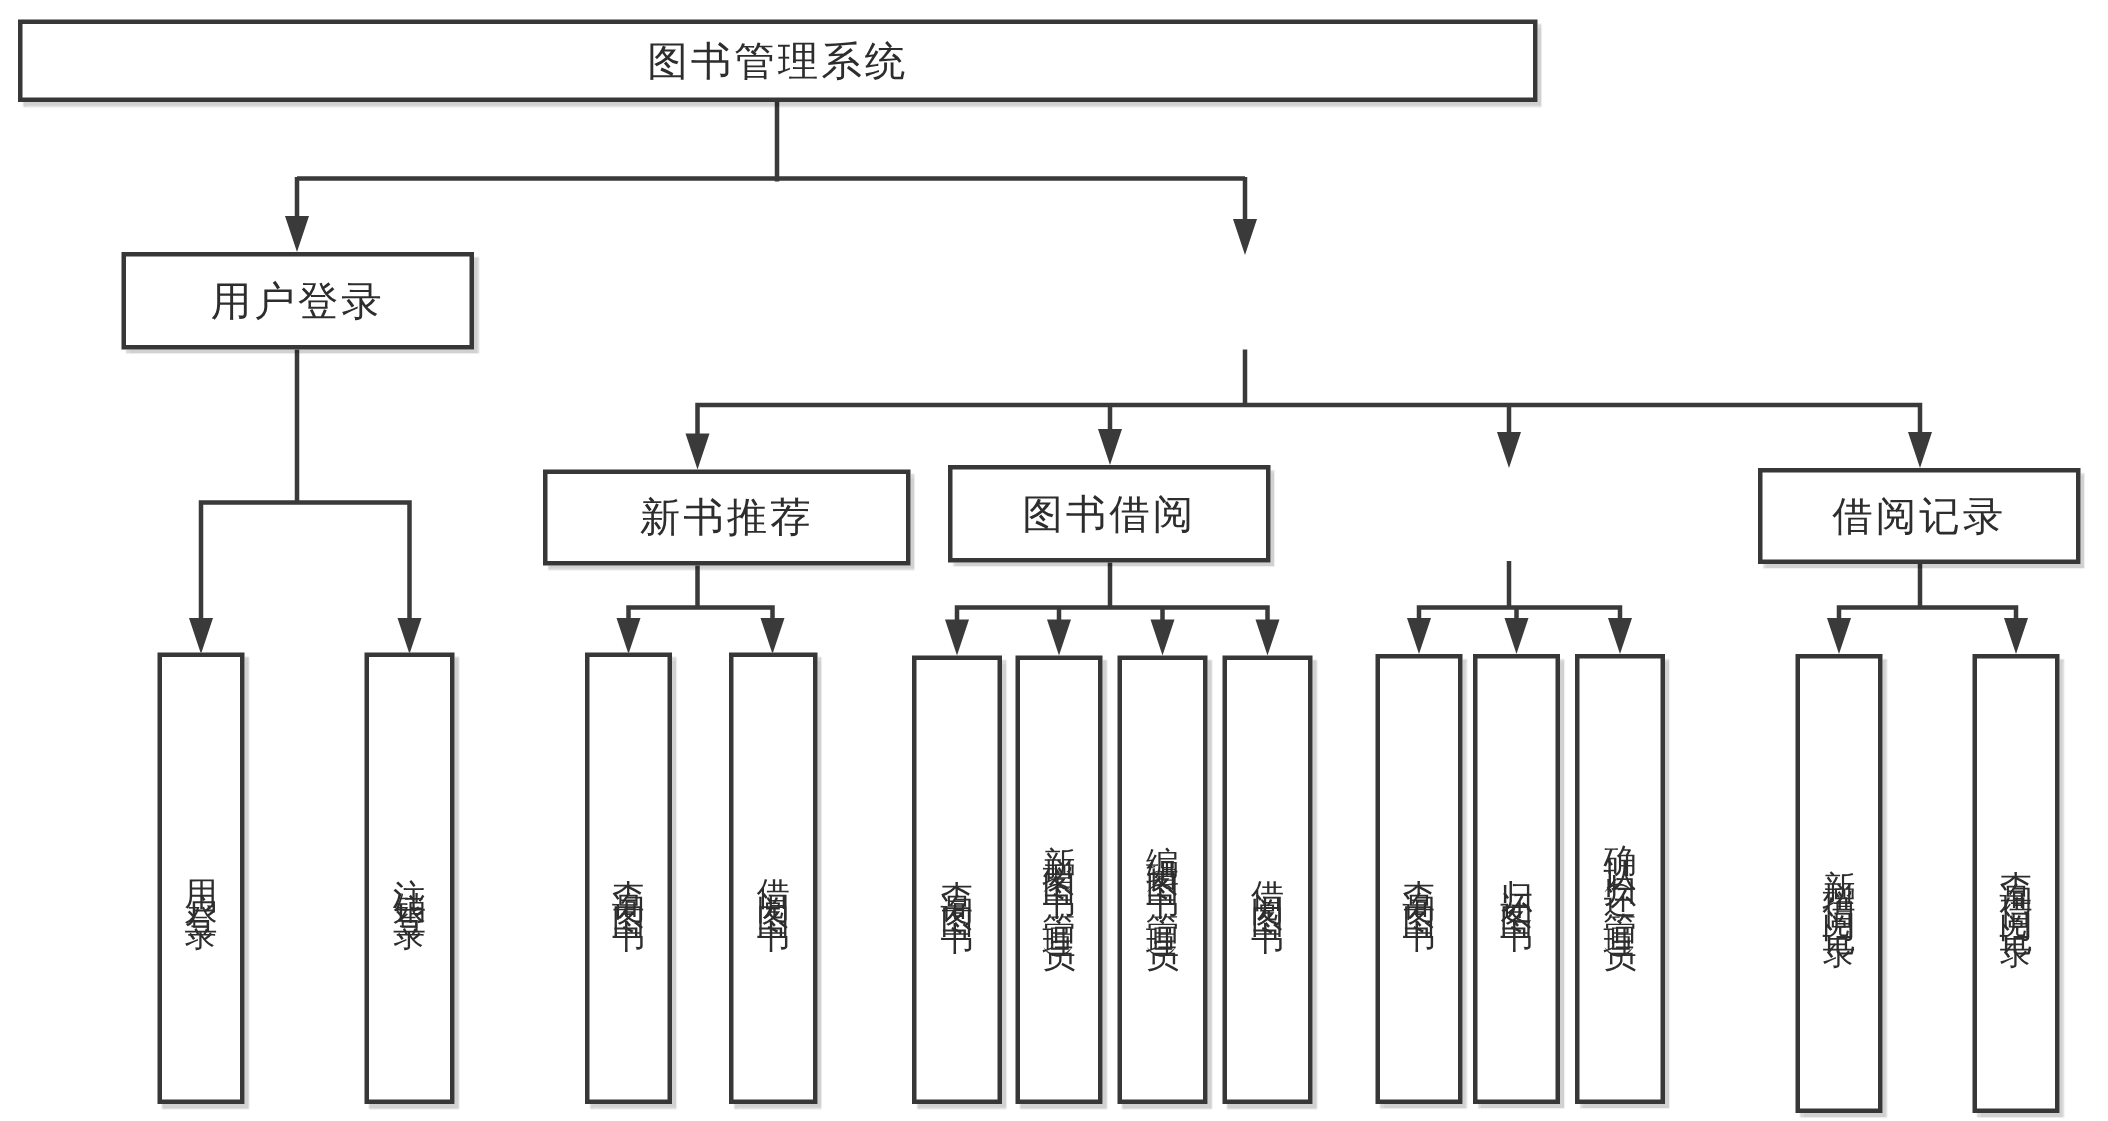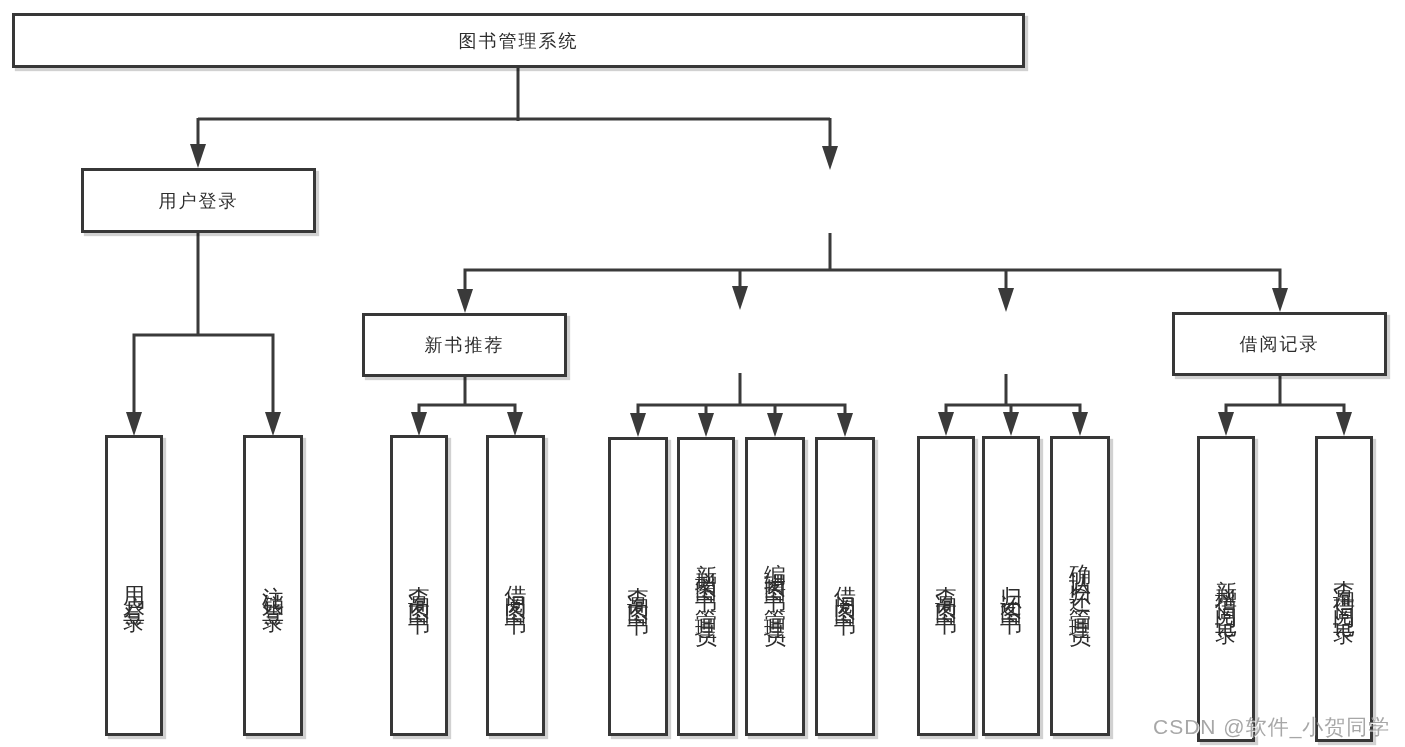--- a/index.html
+++ b/index.html
@@ -28,21 +28,21 @@
     box-sizing: border-box;
     background: #ffffff;
     border: 3px solid #373737;
     box-shadow: 3px 3px 1px rgba(0,0,0,0.18);
     display: flex;
     align-items: center;
     justify-content: center;
     color: #2d2d2d;
   }
   .node.h .lbl {
-    font-size: 18px;
+    font-size: 27px;
     letter-spacing: 2px;
     white-space: nowrap;
   }
   .node.v .vlbl {
     writing-mode: vertical-rl;
     text-orientation: mixed;
     font-size: 22px;
     letter-spacing: 9px;
     line-height: 1;
     white-space: nowrap;
@@ -100,22 +100,25 @@
   </svg>
 
   <div class="node h" style="left:12px;top:13px;width:1013px;height:55px">
     <span class="lbl">图书管理系统</span>
   </div>
 
   <div class="node h" style="left:81px;top:168px;width:235px;height:65px">
     <span class="lbl">用户登录</span>
   </div>
 
-  <div class="node h" style="left:362px;top:313px;width:205px;height:64px">
+  <div class="node h" style="left:362px;top:313px;width:245px;height:64px">
     <span class="lbl">新书推荐</span>
+  </div>
+  <div class="node h" style="left:632px;top:310px;width:215px;height:65px">
+    <span class="lbl">图书借阅</span>
   </div>
   <div class="node h" style="left:1172px;top:312px;width:215px;height:64px">
     <span class="lbl">借阅记录</span>
   </div>
 
   <div class="node v" style="left:105px;top:435px;width:58px;height:301px">
     <span class="vlbl">用户登录</span>
   </div>
   <div class="node v" style="left:243px;top:435px;width:60px;height:301px">
     <span class="vlbl">注销登录</span>
@@ -151,15 +154,14 @@
     <span class="vlbl">确认归还（管理员）</span>
   </div>
 
   <div class="node v" style="left:1197px;top:436px;width:58px;height:306px">
     <span class="vlbl">新增借阅记录</span>
   </div>
   <div class="node v" style="left:1315px;top:436px;width:58px;height:306px">
     <span class="vlbl">查询借阅记录</span>
   </div>
 
-  <div class="watermark">CSDN @软件_小贺同学</div>
 
 </div>
 
 </body></html>

